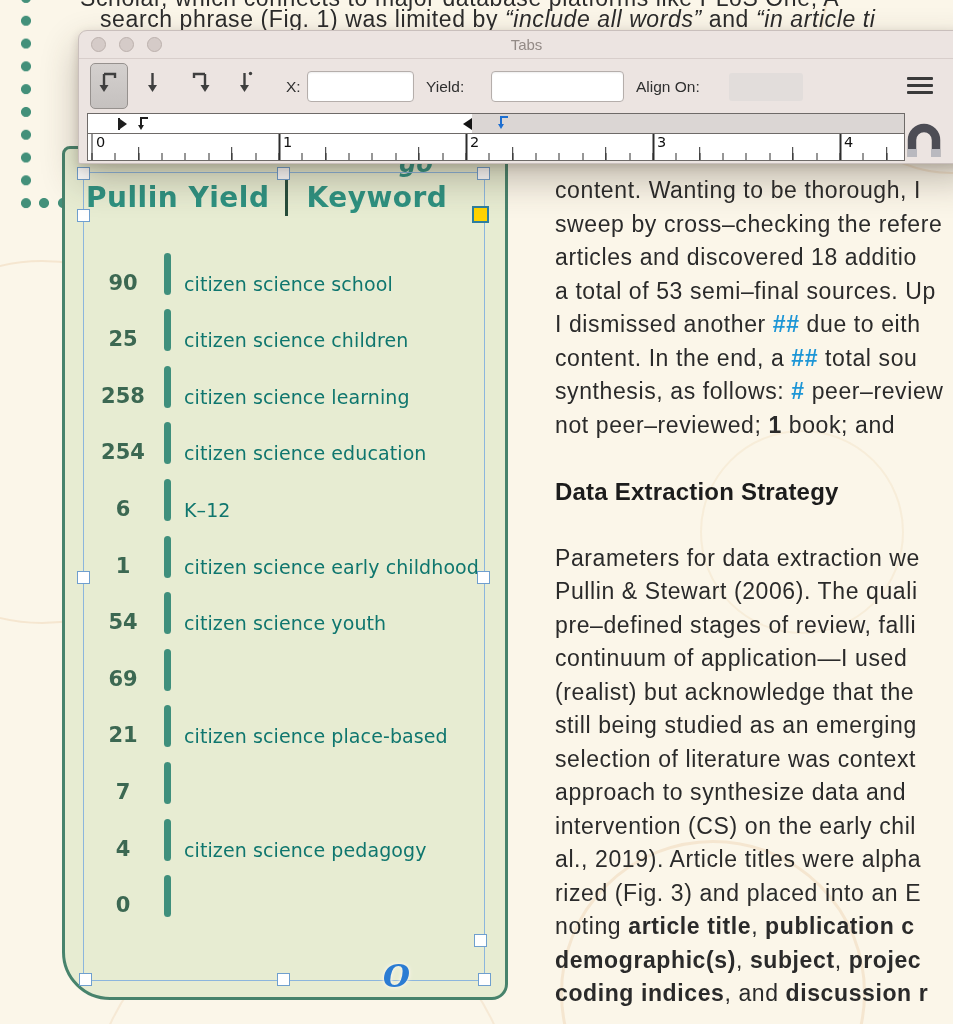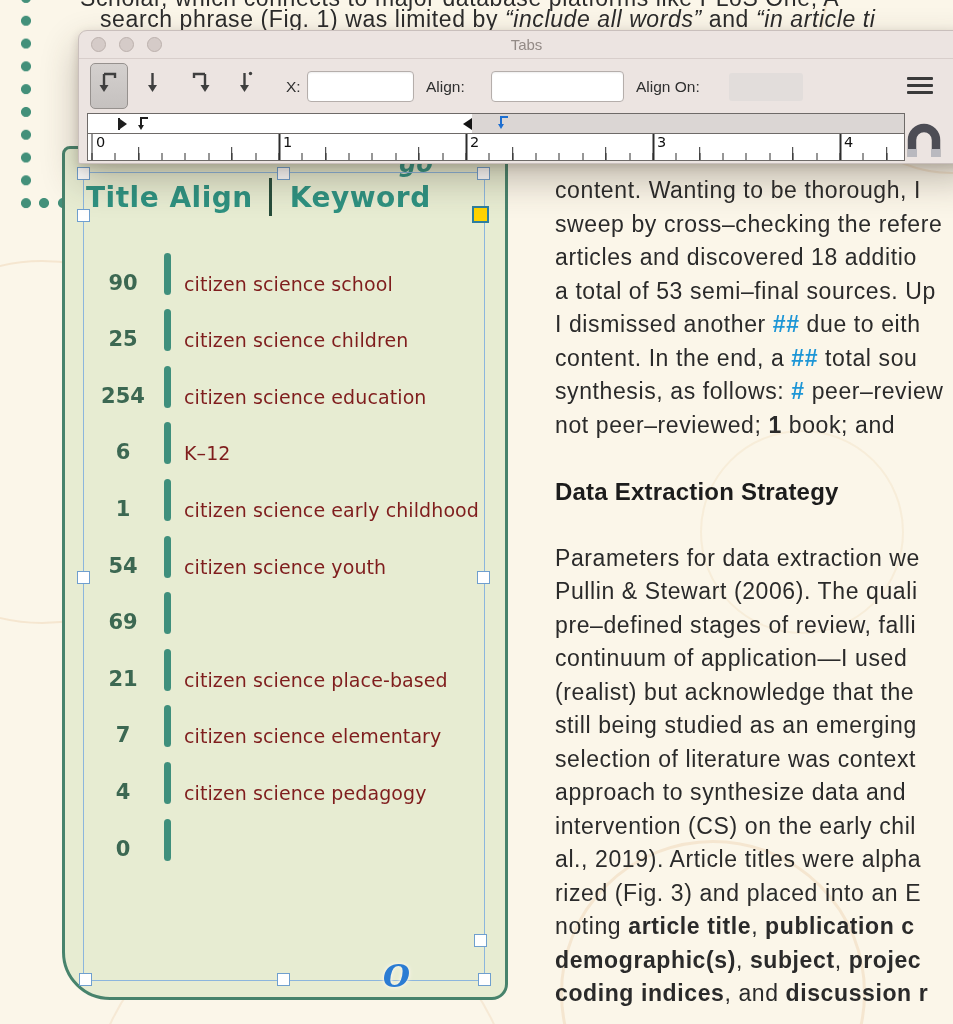--- a/index.html
+++ b/index.html
@@ -32,21 +32,21 @@
     background:#e7ecd2;border:3px solid #47836c;border-radius:8px 8px 16px 48px;box-sizing:border-box;}
   .fig-header{position:absolute;left:86px;top:178px;z-index:2;display:flex;align-items:center;
     font-family:"DejaVu Sans",sans-serif;font-weight:bold;font-size:28px;color:#2e9180;letter-spacing:.5px;}
   .fig-header .hdr-div{width:3px;height:38px;background:#274d3b;margin:0 18px 0 16px;}
   .fig-rows{position:absolute;left:62px;top:238px;width:446px;z-index:2;}
   .fig-row{height:56.6px;display:flex;align-items:flex-end;}
   .fig-row .num{width:66px;padding-left:28px;box-sizing:content-box;text-align:center;
     font-family:"DejaVu Sans",sans-serif;font-weight:bold;font-size:21px;color:#3c6852;}
   .fig-row .bar{width:7px;height:42px;background:#3f8f7c;border-radius:3.5px;margin-left:8px;flex:none;}
   .fig-row .kw{margin-left:13px;font-family:"DejaVu Sans",sans-serif;font-size:19px;
-    font-weight:500;color:#7f1d1d;white-space:nowrap;letter-spacing:.1px;}
+    font-weight:500;color:#0f766e;white-space:nowrap;letter-spacing:.1px;}
   .cap-frag{position:absolute;left:399px;top:163px;width:74px;height:15px;overflow:hidden;z-index:2;}
   .cap-frag span{position:relative;top:-13px;font-family:"DejaVu Sans",sans-serif;font-weight:bold;
     font-size:24px;color:#2e9180;font-style:italic;}
 
   
   .sel-frame{position:absolute;left:83px;top:172px;width:400px;height:807px;z-index:3;
     border:1.5px solid #8cb6dd;}
   .handle{position:absolute;width:13px;height:13px;background:#fff;border:1.5px solid #6f9fce;
     box-sizing:border-box;z-index:4;}
   .handle.yellow{width:17px;height:17px;background:#ffd400;border:2px solid #2e7f9e;}
@@ -130,36 +130,41 @@
 <div class="deco d4"></div>
 <div class="deco d5"></div>
 <div class="dots-v"></div>
 <div class="dots-h"></div>
 
 <div class="doc-line" id="topline1">Scholar, which connects to major database platforms like PLoS One, A</div>
 <div class="doc-line" id="topline2"><span>search phrase (Fig. 1) was limited by </span><span class="it">“include all words”</span><span> and </span><span class="it">“in article ti</span></div>
 
 <div class="fig-panel"></div>
 <div class="fig-header">
-  <span>Title Align</span>
+  <span>Pullin Yield</span>
   <span class="hdr-div"></span>
   <span>Keyword</span>
 </div>
 <div class="fig-rows">
   <div class="fig-row">
       <span class="num">90</span>
       <span class="bar"></span>
       <span class="kw">citizen science school</span>
     </div>
   <div class="fig-row">
       <span class="num">25</span>
       <span class="bar"></span>
       <span class="kw">citizen science children</span>
     </div>
   <div class="fig-row">
+      <span class="num">258</span>
+      <span class="bar"></span>
+      <span class="kw">citizen science learning</span>
+    </div>
+  <div class="fig-row">
       <span class="num">254</span>
       <span class="bar"></span>
       <span class="kw">citizen science education</span>
     </div>
   <div class="fig-row">
       <span class="num">6</span>
       <span class="bar"></span>
       <span class="kw">K–12</span>
     </div>
   <div class="fig-row">
@@ -177,21 +182,20 @@
       <span class="bar"></span>
     </div>
   <div class="fig-row">
       <span class="num">21</span>
       <span class="bar"></span>
       <span class="kw">citizen science place-based</span>
     </div>
   <div class="fig-row">
       <span class="num">7</span>
       <span class="bar"></span>
-      <span class="kw">citizen science elementary</span>
     </div>
   <div class="fig-row">
       <span class="num">4</span>
       <span class="bar"></span>
       <span class="kw">citizen science pedagogy</span>
     </div>
   <div class="fig-row">
       <span class="num">0</span>
       <span class="bar"></span>
     </div>
@@ -264,21 +268,21 @@
     <polygon points="11.5,16 20.5,16 16,23" fill="#3f3f3f"></polygon>
   </svg>
   <svg class="tabicon ti4" width="24" height="28">
     <path d="M10.5 4 V17" stroke="#3f3f3f" stroke-width="2.4" fill="none"></path>
     <polygon points="6,16 15,16 10.5,23" fill="#3f3f3f"></polygon>
     <circle cx="16.5" cy="4.5" r="1.7" fill="#3f3f3f"></circle>
   </svg>
 
   <span class="fld-label lx">X:</span>
   <input class="txtfield fx" type="text" value="" style="">
-  <span class="fld-label ll">Align:</span>
+  <span class="fld-label ll">Yield:</span>
   <input class="txtfield fl" type="text" value="" style="">
   <span class="fld-label la">Align On:</span>
   <div class="align-box"></div>
   <div class="hamburger">
       <div></div>
       <div></div>
       <div></div>
     </div>
 
   <div class="ruler-box">

